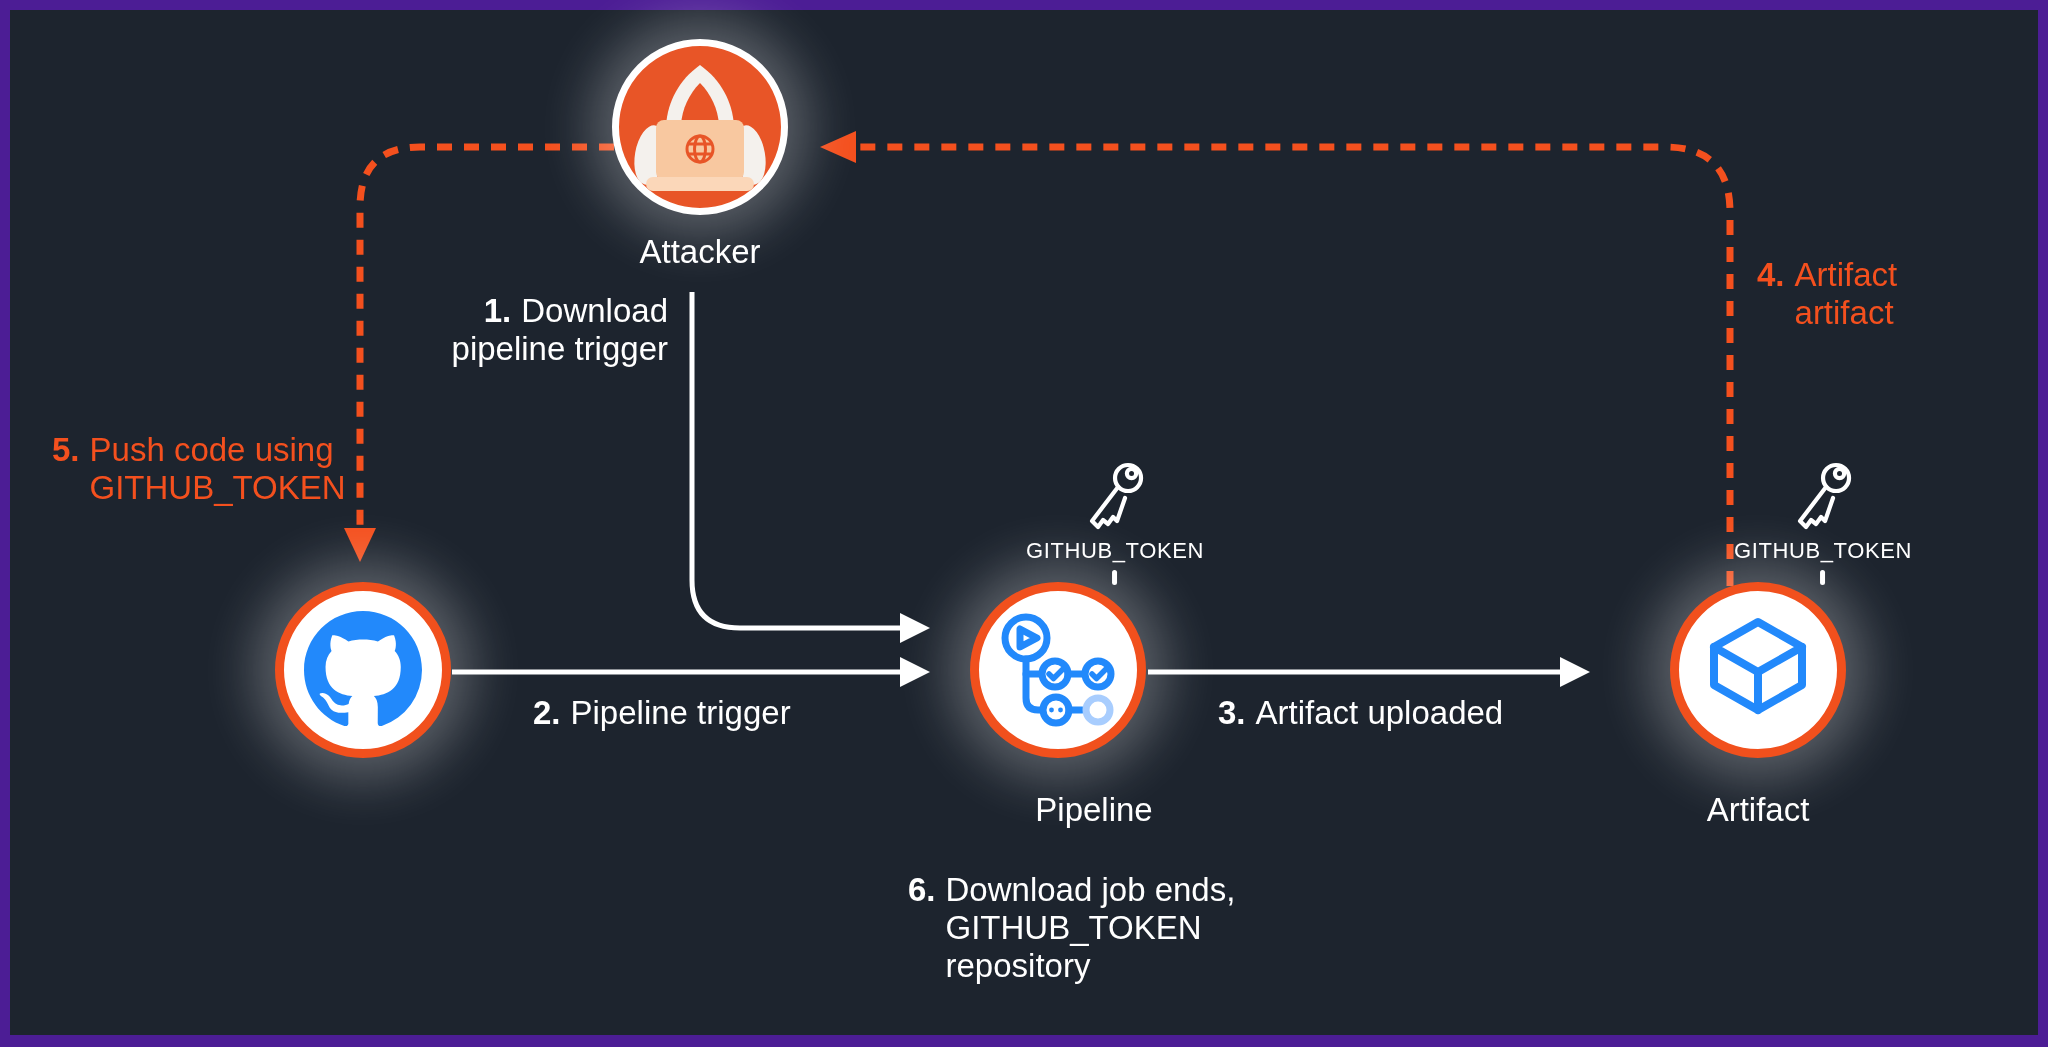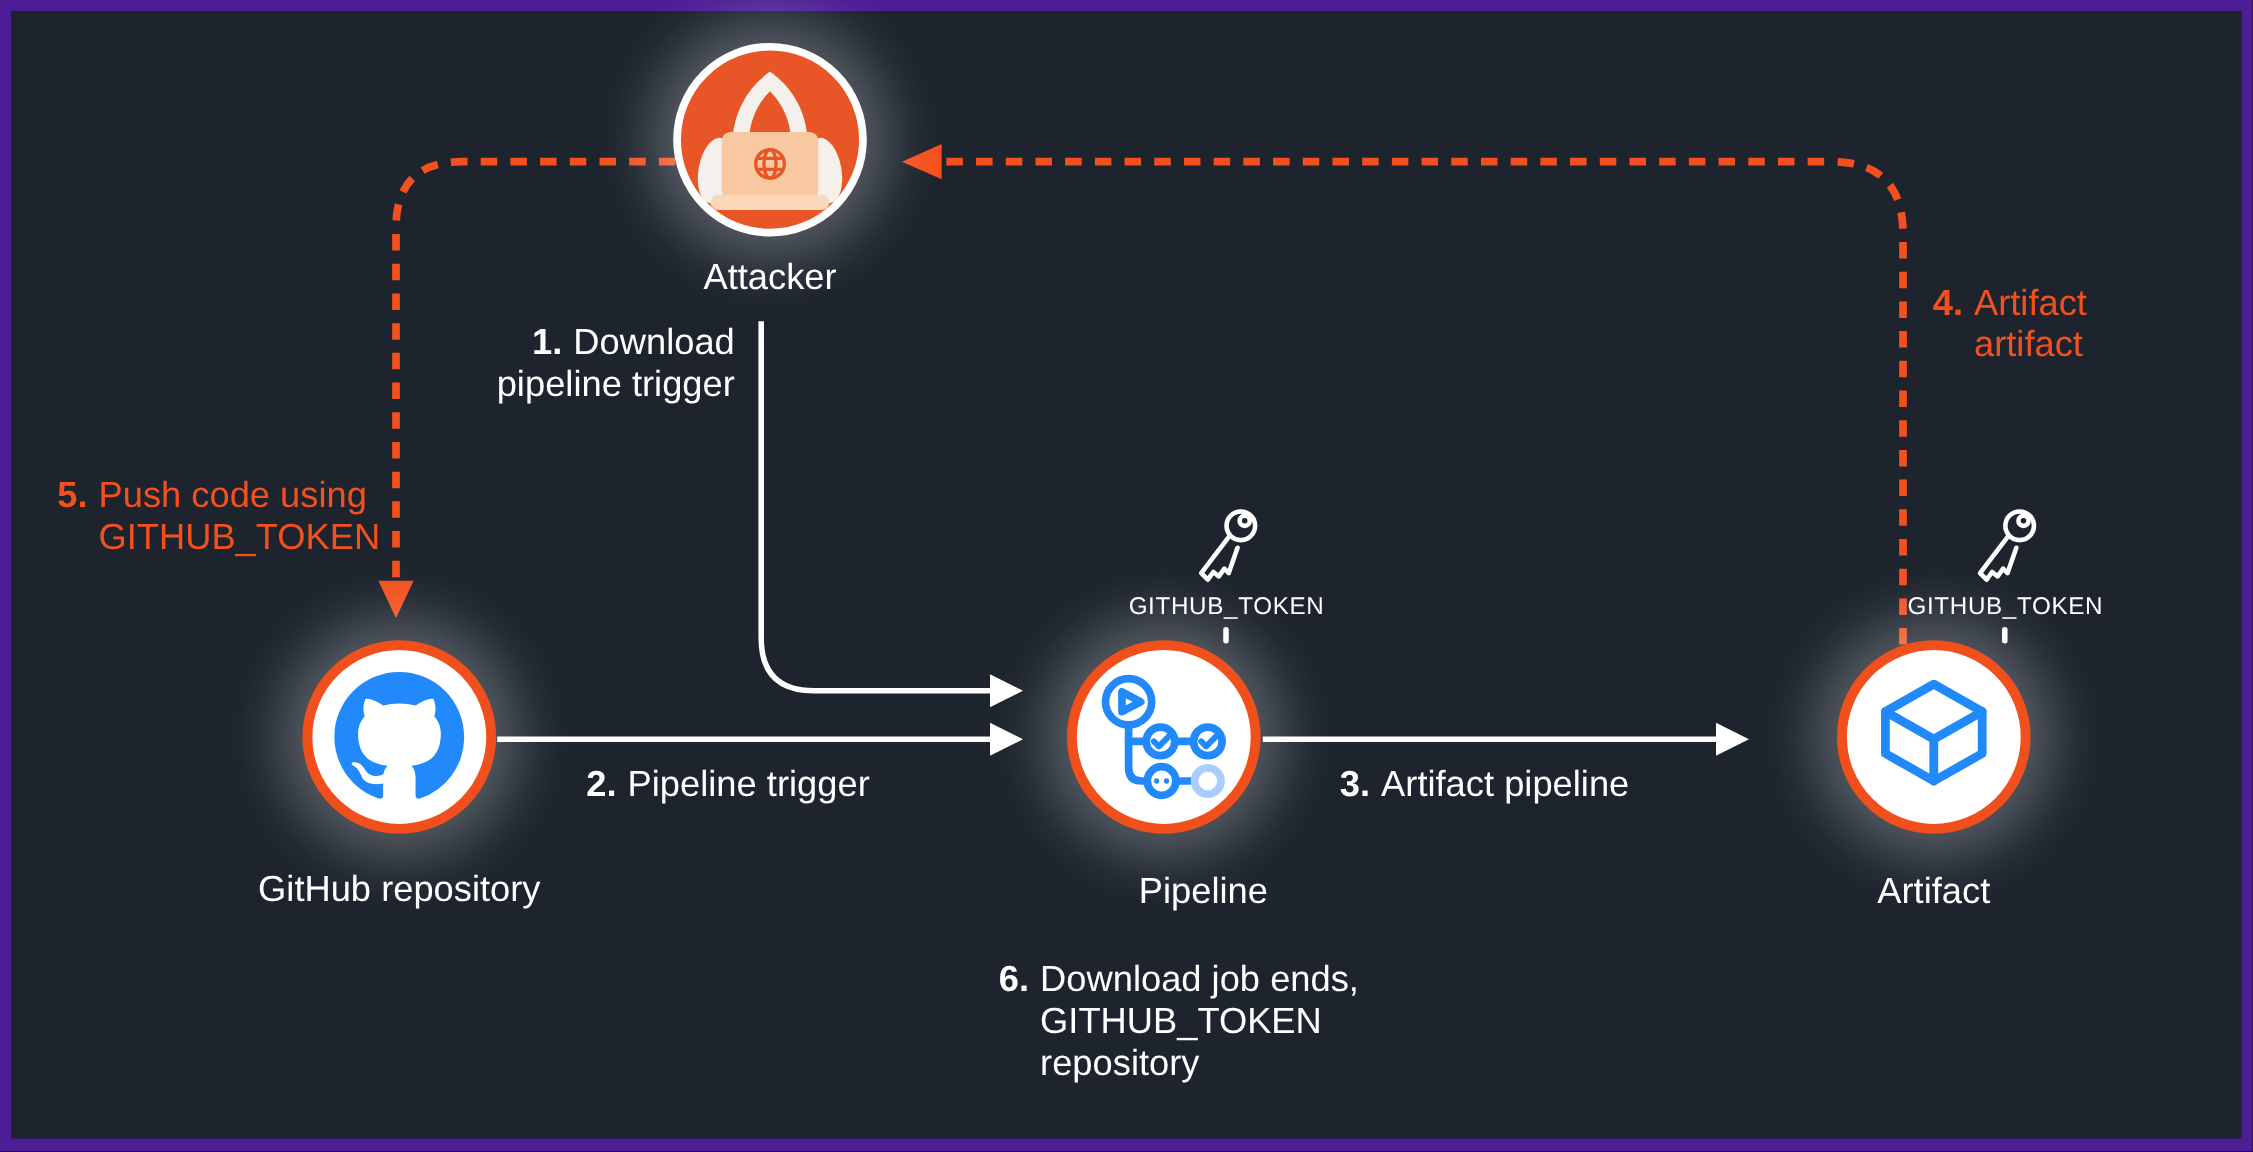--- a/index.html
+++ b/index.html
@@ -137,21 +137,20 @@
     <svg width="176" height="176" viewBox="0 0 176 176">
       <g fill="none" stroke="#2289FB" stroke-width="8" stroke-linejoin="round" stroke-linecap="round">
         <path d="M88 40 L132 65 L88 90 L44 65 Z"></path>
         <path d="M44 65 L44 103 L88 128 L88 90"></path>
         <path d="M132 65 L132 103 L88 128"></path>
       </g>
     </svg>
   </div>
 
   <div class="nlabel" id="label-attacker">Attacker</div>
-  <div class="nlabel" id="label-github">GitHub repository</div>
   <div class="nlabel" id="label-pipeline">Pipeline</div>
   <div class="nlabel" id="label-artifact">Artifact</div>
 
   <div class="token-group" id="token-pipeline">
     <svg width="64" height="76" viewBox="0 0 64 76">
       <g stroke="#fff" fill="none" stroke-width="4.2" stroke-linecap="round" stroke-linejoin="round">
         <circle cx="45" cy="18" r="13"></circle>
         <circle cx="48.5" cy="13.5" r="4.6"></circle>
         <path d="M35 27 L9 61 L15 67 L20 60 L25 64 L30 57 L34 61 L42 38"></path>
       </g>
@@ -175,21 +174,21 @@
   <div class="step white" id="step-1">
     <div><b>1.</b><span>Download</span></div>
     <div>pipeline trigger</div>
   </div>
 
   <div class="step white" id="step-2">
     <b>2.</b><span>Pipeline trigger</span>
   </div>
 
   <div class="step white" id="step-3">
-    <b>3.</b><span>Artifact pipeline</span>
+    <b>3.</b><span>Artifact uploaded</span>
   </div>
 
   <div class="step orange step-flex" id="step-4">
     <div class="num">4.</div>
     <div>
       <div>Artifact</div>
       <div>artifact</div>
     </div>
   </div>
 

